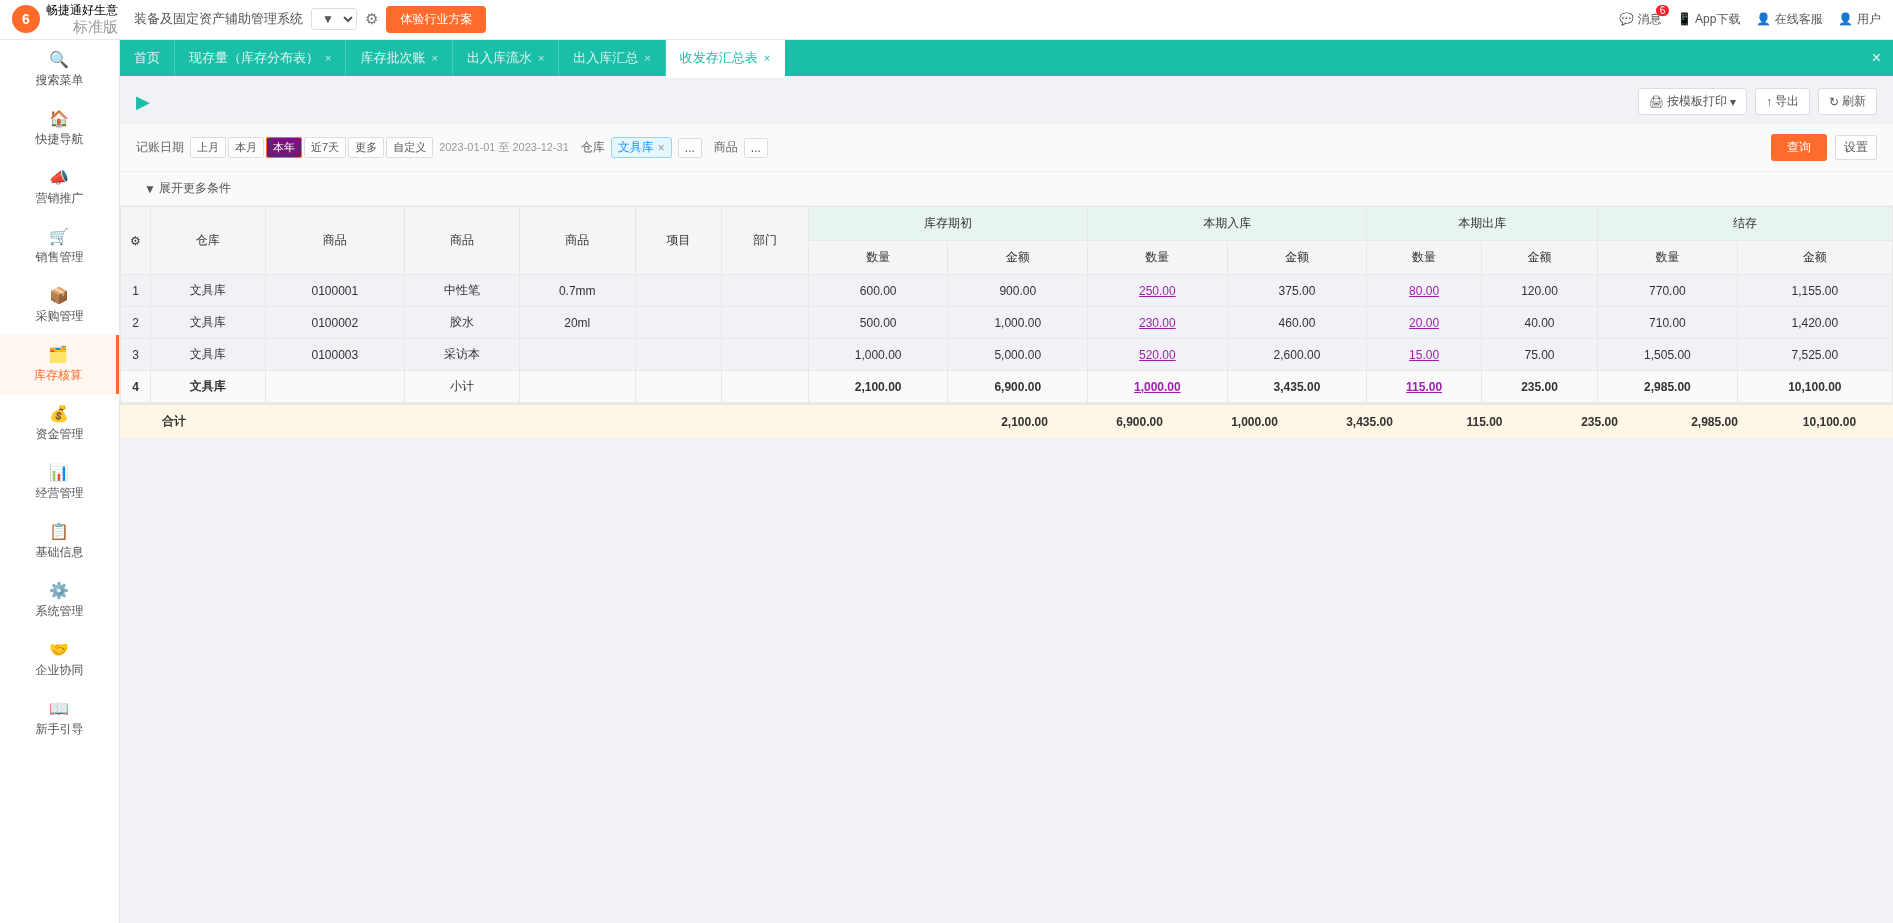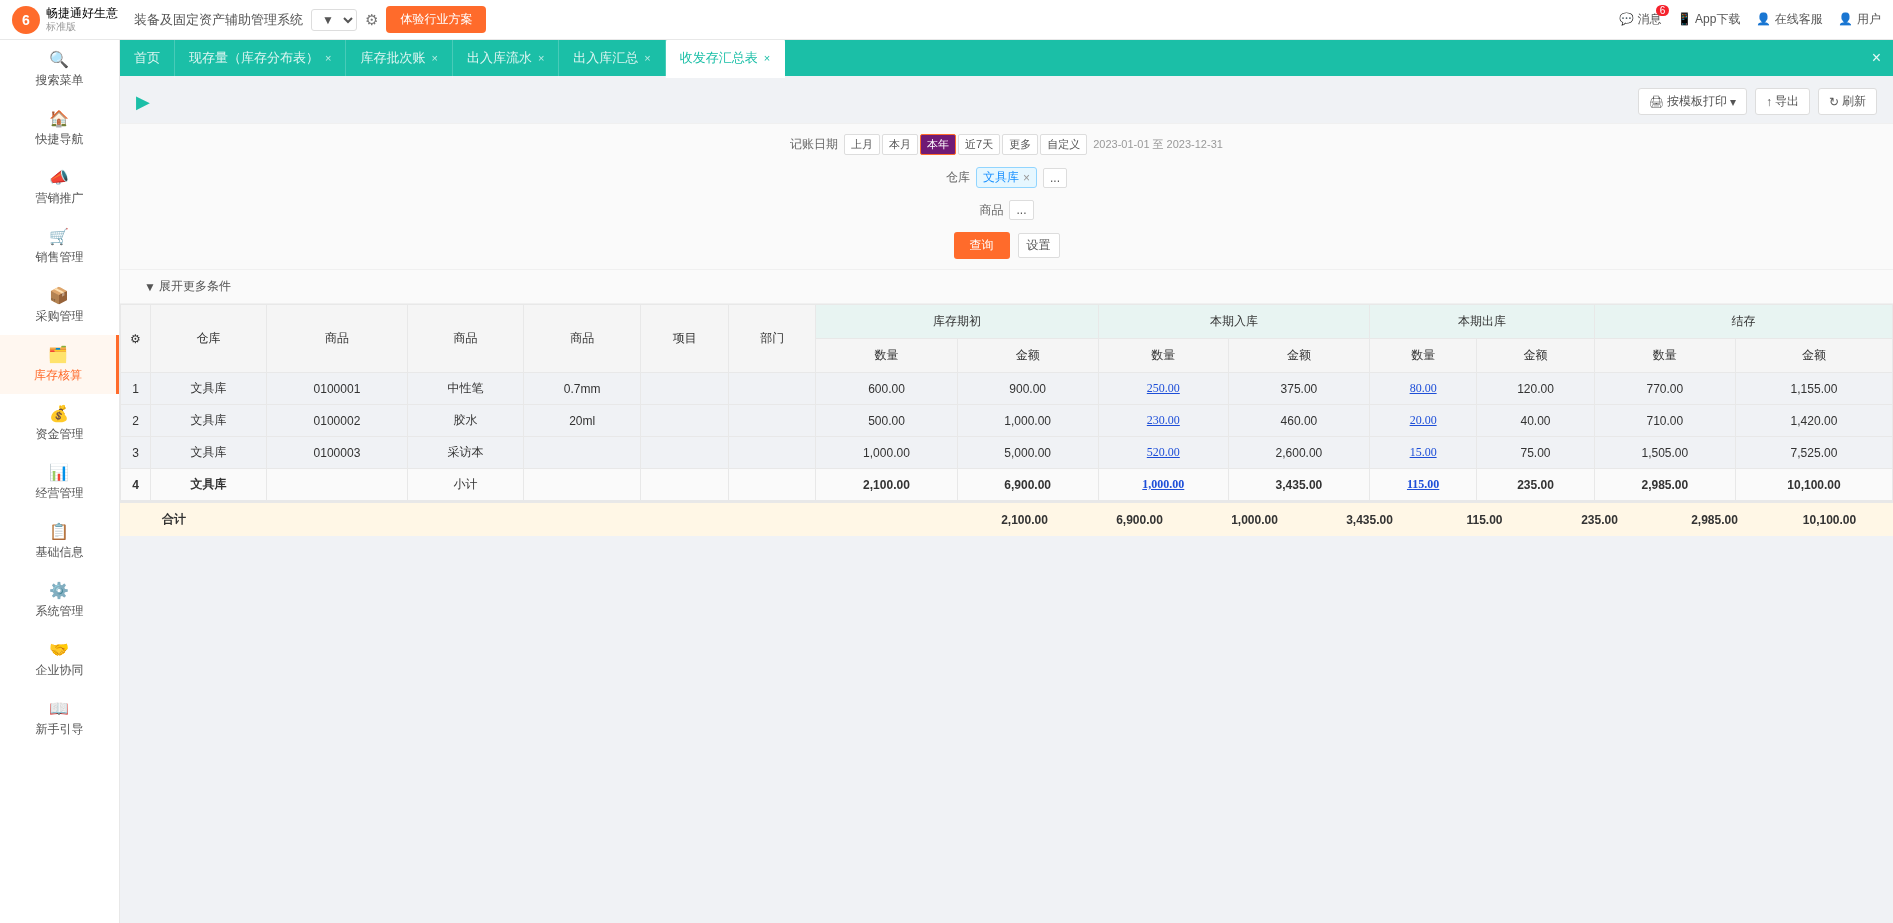--- a/index.html
+++ b/index.html
@@ -47,59 +47,59 @@
     .close-btn { color: rgba(255,255,255,0.9); cursor: pointer; font-size: 16px; }
 
     
     .page-header { padding: 12px 16px 8px; border-bottom: 1px solid #f0f0f0; display: flex; align-items: center; justify-content: space-between; }
     .page-title { font-size: 15px; font-weight: bold; color: #333; }
     .page-actions { display: flex; align-items: center; gap: 8px; }
     .action-btn { display: flex; align-items: center; gap: 3px; padding: 4px 10px; border: 1px solid #ddd; border-radius: 3px; cursor: pointer; font-size: 12px; color: #555; background: #fff; }
     .query-btn { background: #ff6b2b; color: #fff; border: none; border-radius: 3px; padding: 5px 16px; cursor: pointer; font-size: 12px; }
 
     
-    .filter-bar { padding: 10px 16px; background: #fafafa; border-bottom: 1px solid #f0f0f0; display: flex; align-items: center; gap: 12px; flex-wrap: wrap; flex-direction: column; }
+    .filter-bar { padding: 10px 16px; background: #fafafa; border-bottom: 1px solid #f0f0f0; display: flex; align-items: center; gap: 12px; flex-wrap: wrap; }
     .filter-group { display: flex; align-items: center; gap: 6px; }
     .filter-label { color: #666; font-size: 12px; white-space: nowrap; }
     .date-btns { display: flex; gap: 2px; }
     .date-btn { padding: 2px 6px; border: 1px solid #ddd; border-radius: 2px; cursor: pointer; font-size: 11px; color: #555; background: #fff; }
     .date-btn.active { background: #701a75; color: #fff; border-color: #ff6b2b; }
     .date-range { font-size: 11px; color: #999; }
     .warehouse-tag { display: flex; align-items: center; background: #e6f7ff; border: 1px solid #91d5ff; border-radius: 3px; padding: 1px 6px; font-size: 12px; color: #1890ff; gap: 4px; }
     .tag-close { cursor: pointer; color: #999; }
     .ellipsis-btn { padding: 2px 6px; border: 1px solid #ddd; border-radius: 2px; cursor: pointer; font-size: 12px; color: #555; background: #fff; }
     .expand-btn { display: flex; align-items: center; gap: 3px; color: #555; cursor: pointer; font-size: 12px; border: none; background: none; padding: 4px 8px; }
 
     
     .table-container { padding: 0; overflow-x: auto; }
     table { width: 100%; border-collapse: collapse; }
     thead tr th { background: #f5f5f5; color: #333; font-weight: normal; font-size: 12px; padding: 8px 6px; border: 1px solid #e8e8e8; text-align: center; white-space: nowrap; }
     thead tr th.group-header { background: #e8f4f2; }
     tbody tr td { padding: 7px 6px; border: 1px solid #e8e8e8; font-size: 12px; color: #333; text-align: center; }
     tbody tr.subtotal td { background: #fafafa; font-weight: bold; }
-    .link-text { color: #1d4ed8; text-decoration: underline; cursor: pointer; font-family: Liberation Serif, serif; }
+    .link-text { color: #a21caf; text-decoration: underline; cursor: pointer; }
     .settings-col { width: 30px; }
 
     
     .table-footer { background: #fff7e6; border-top: 2px solid #e8e8e8; padding: 8px 6px; display: flex; align-items: center; }
     .footer-cell { flex: 1; text-align: center; font-size: 12px; font-weight: bold; color: #333; }
     .set-btn { background: #fff; border: 1px solid #ddd; border-radius: 2px; padding: 3px 8px; cursor: pointer; font-size: 12px; color: #555; }
 
     .content-wrapper { display: flex; flex-direction: column; height: calc(100% - 36px); }
   </style>
 </head>
 <body>
 
 <div class="top-header">
   <div class="top-header-left">
     <div class="logo-area">
       <div class="logo-icon">6</div>
       <div class="logo-text">
         <span>畅捷通好生意</span>
-        <span style="font-size:10px;color:#999;">标准版</span>
+        <span style="font-size:15px;color:#999;text-align:right;">标准版</span>
       </div>
     </div>
     <span style="color:#555;font-size:13px;margin-left:8px;">装备及固定资产辅助管理系统</span>
     <select class="system-select">
       <option>▼</option>
     </select>
     <span style="cursor:pointer;font-size:15px;color:#777;">⚙</span>
     <button class="trial-btn">体验行业方案</button>
   </div>
   <div class="top-header-right">

